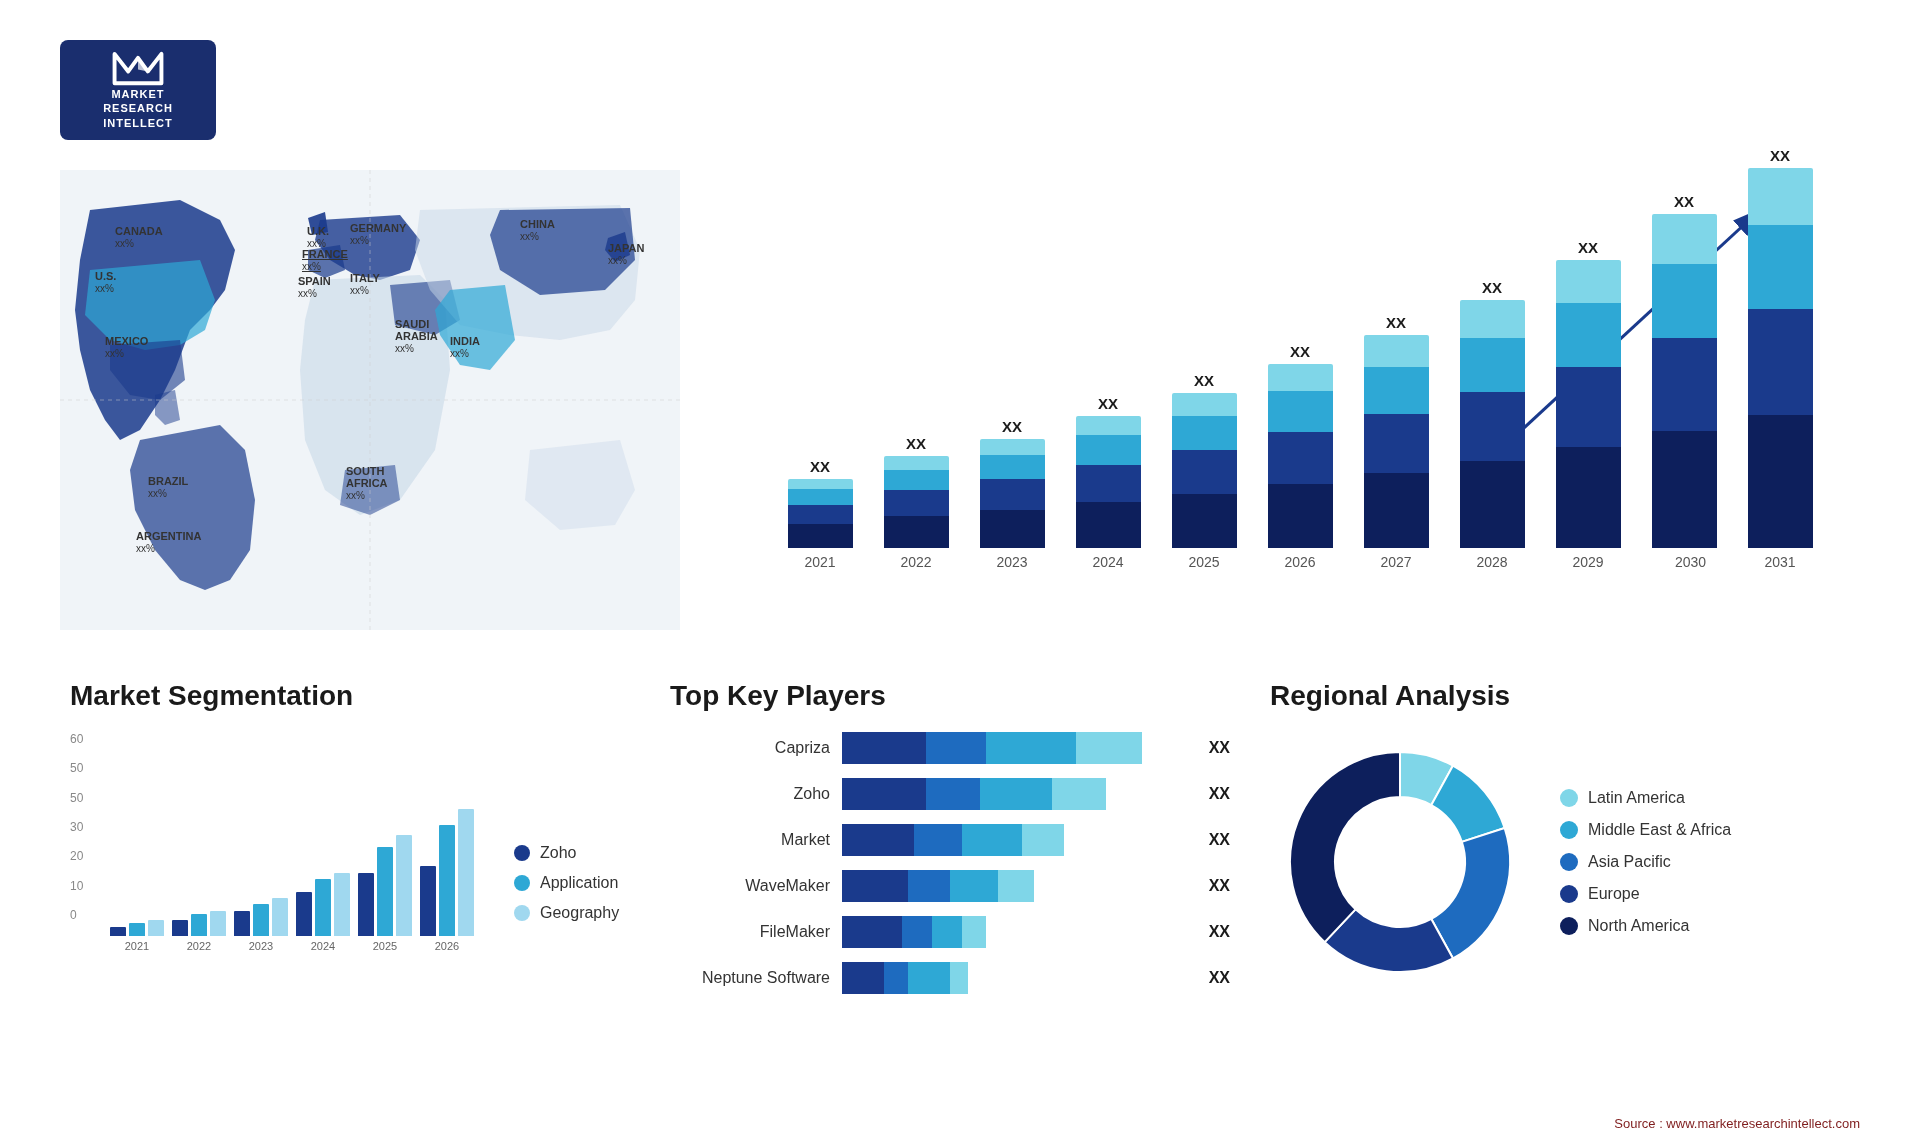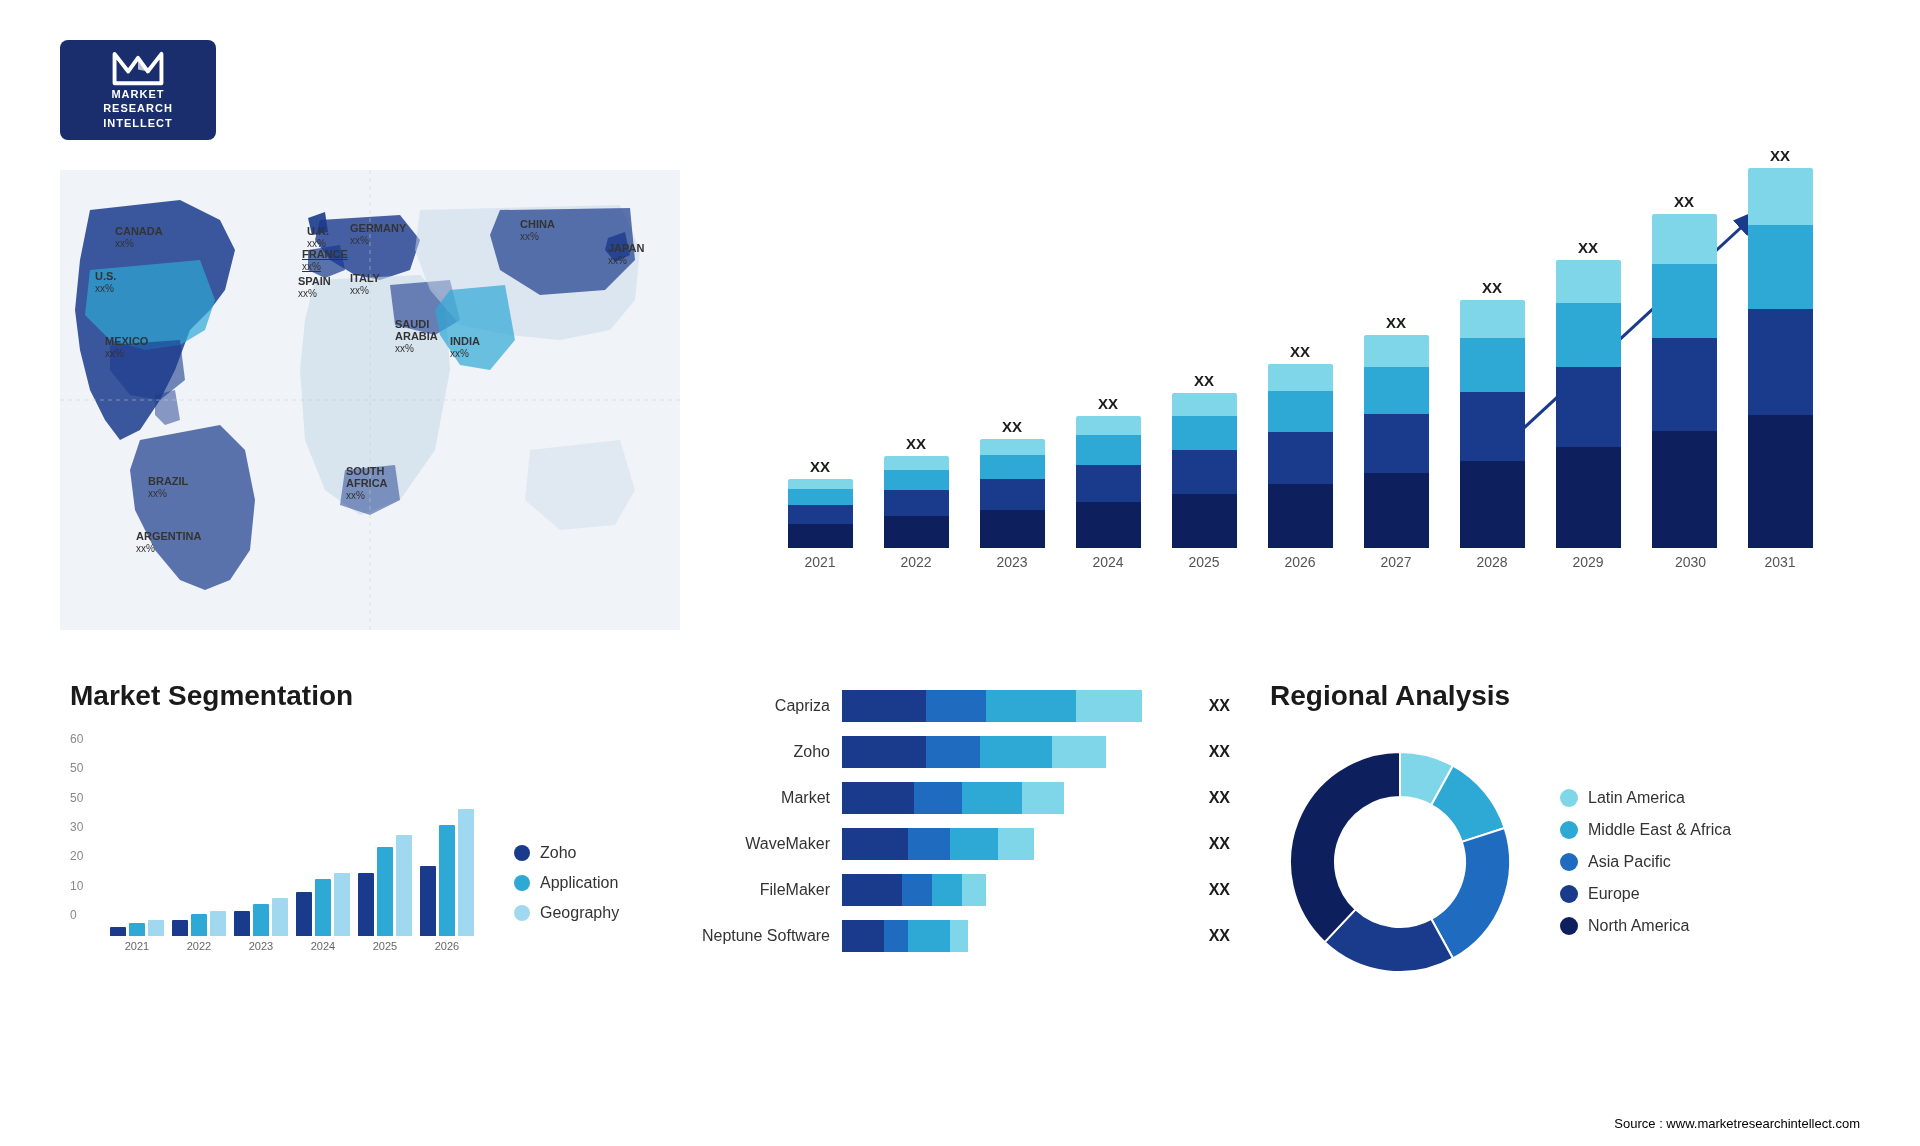--- a/index.html
+++ b/index.html
@@ -238,21 +238,21 @@
       border-radius: 50%;
       flex-shrink: 0;
     }
 
     
     .source-text {
       position: absolute;
       bottom: 15px;
       right: 60px;
       font-size: 13px;
-      color: #000000;
+      color: #7f1d1d;
     }
 
     
     .country-label {
       position: absolute;
       font-size: 11px;
       color: #333;
       font-weight: 600;
       pointer-events: none;
     }
@@ -570,20 +570,21 @@
             </div>
             <div class="legend-item">
               <div class="legend-dot" style="background:#a0d8ef;"></div>
               <span>Geography</span>
             </div>
           </div>
       </div>
     </div>
 
     <div class="players-section">
+      <h2 class="section-title">Top Key Players</h2>
       <div class="player-bars" id="player-bars">
 
       <div class="player-row">
             <div class="player-name">Capriza</div>
             <div class="player-bar-container">
               <div class="player-bar-seg" style="width: 84px; background: rgb(26, 58, 140);"></div>
               <div class="player-bar-seg" style="width: 60px; background: rgb(30, 107, 191);"></div>
               <div class="player-bar-seg" style="width: 90px; background: rgb(46, 168, 213);"></div>
               <div class="player-bar-seg" style="width: 66px; background: rgb(127, 214, 232);"></div>
             </div>

